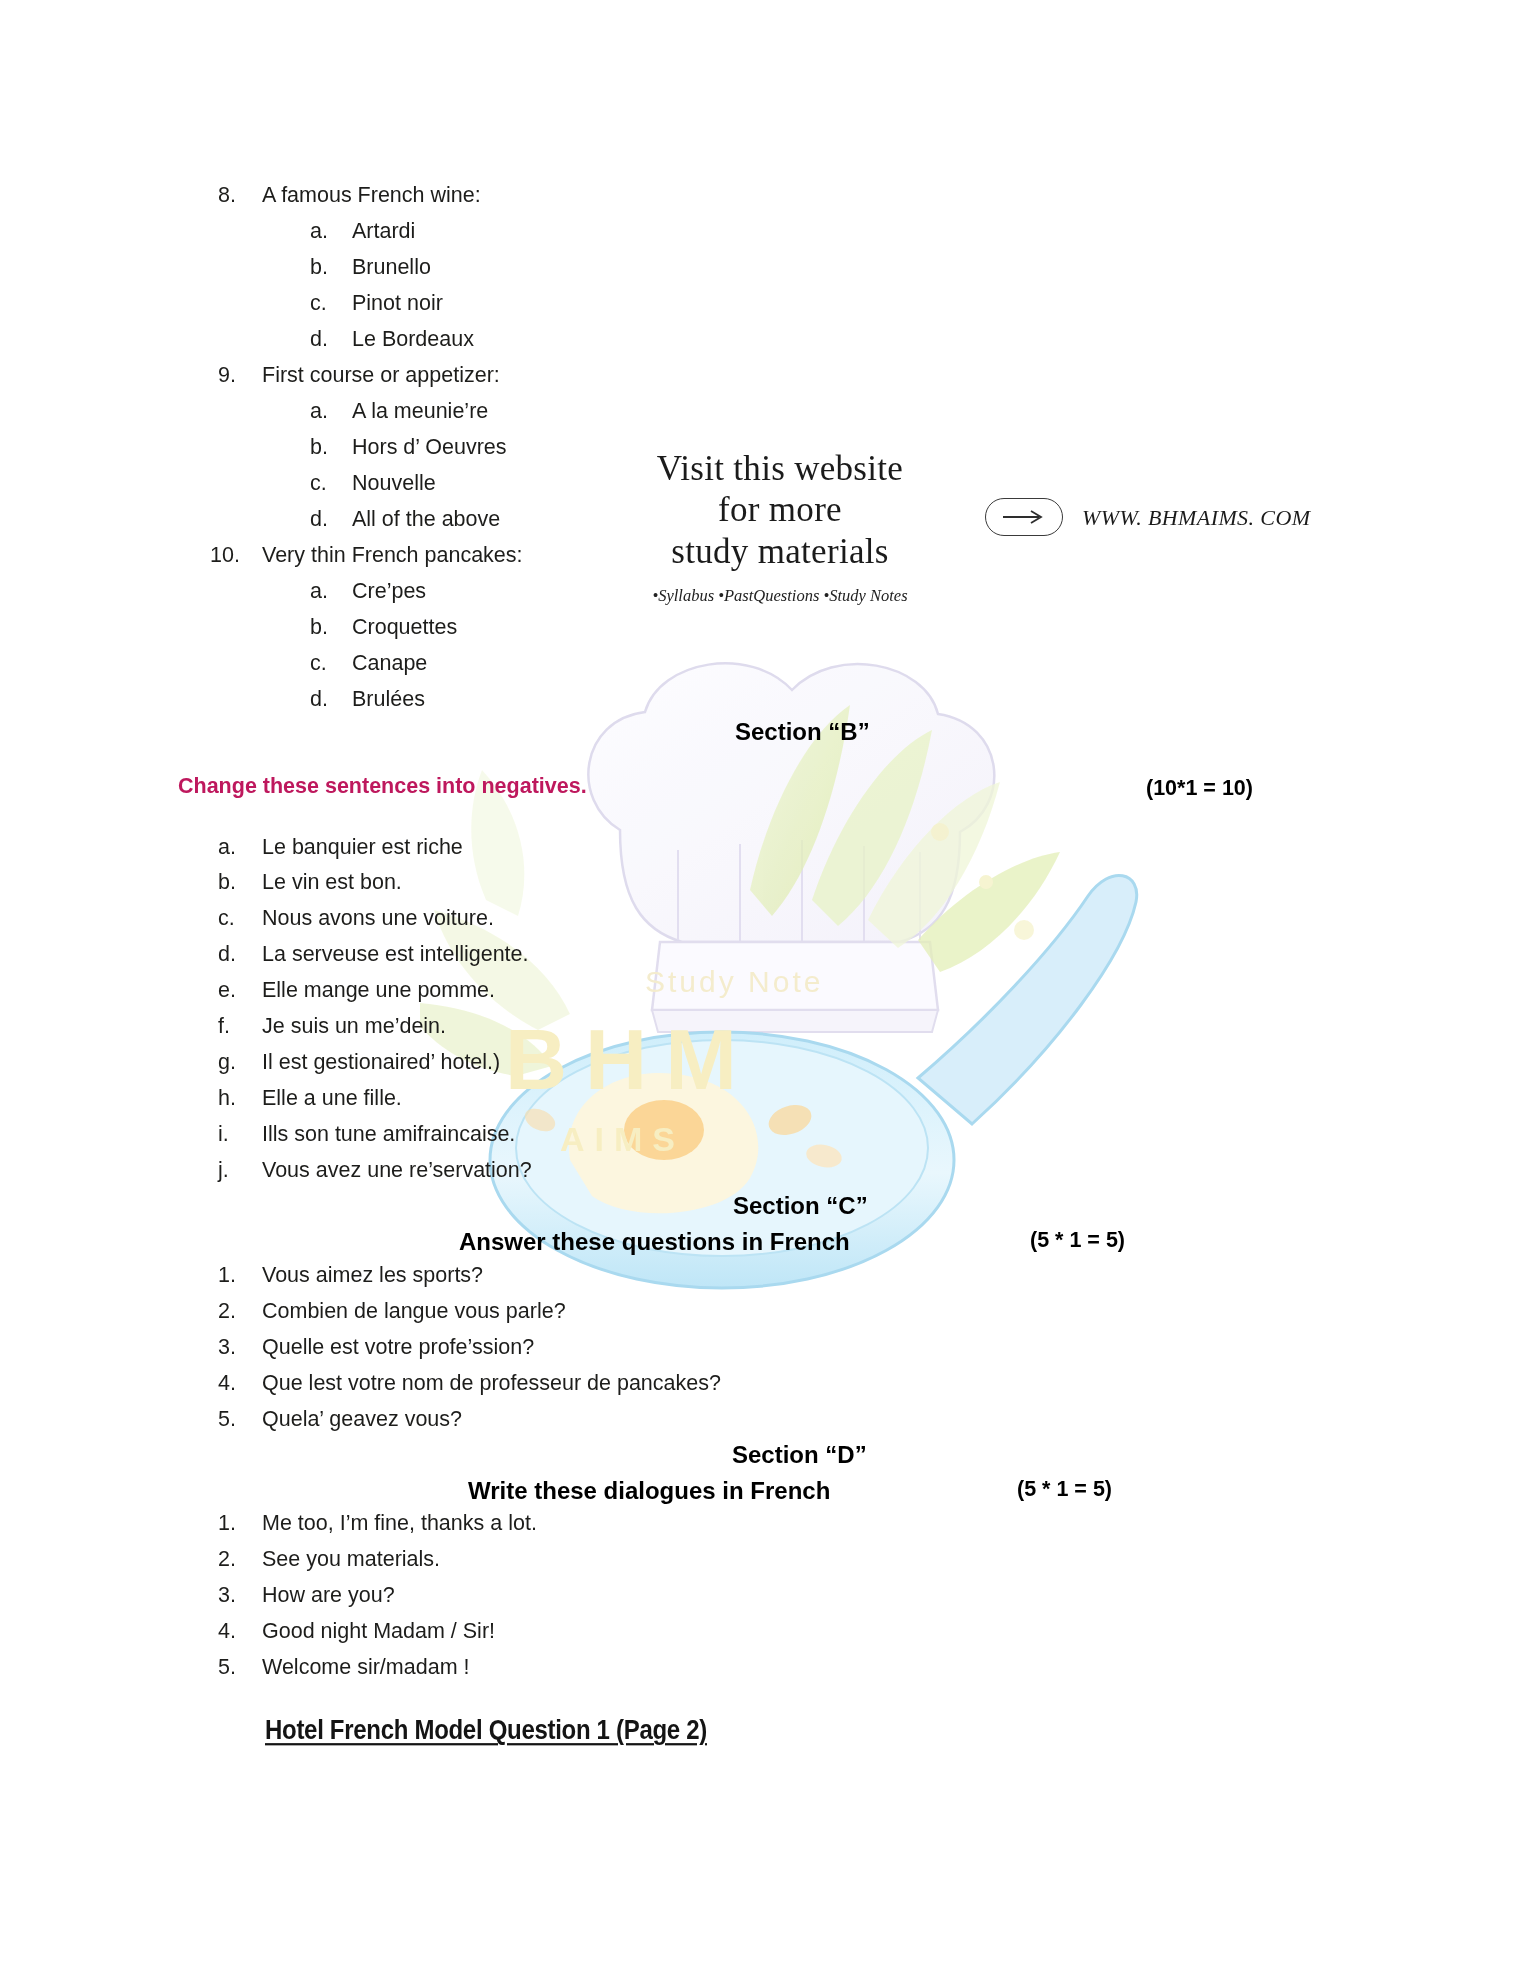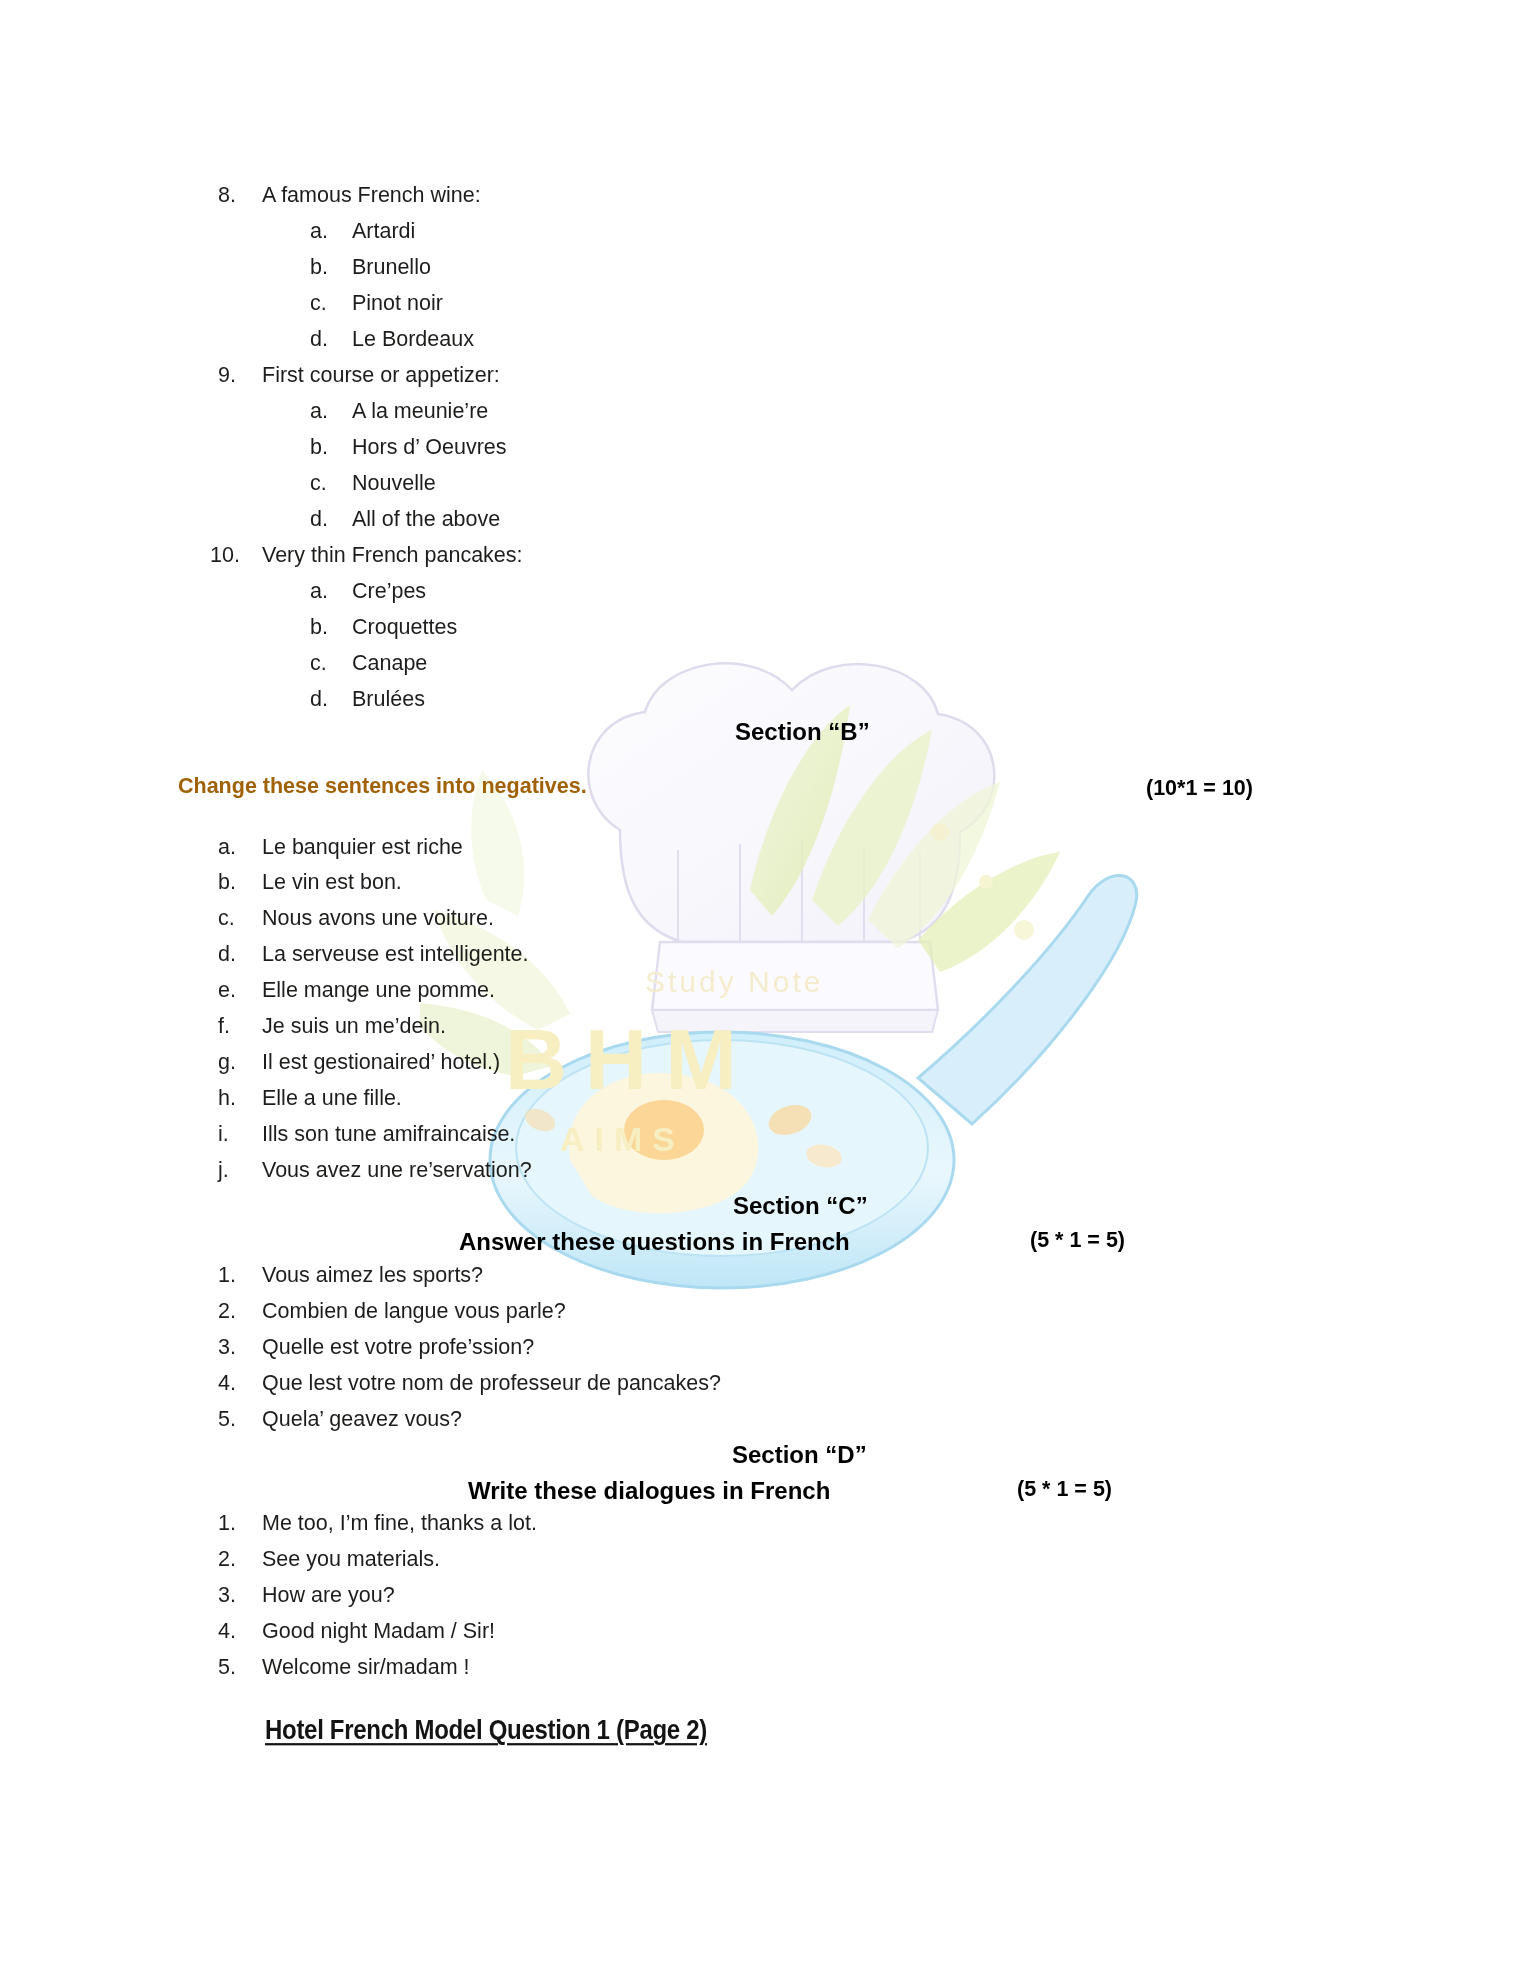--- a/index.html
+++ b/index.html
@@ -83,21 +83,21 @@
   .num-wide { left: 210px; }
   .item     { left: 262px; }
   .sub-num  { left: 310px; }
   .sub-item { left: 352px; }
 
   .b-num    { left: 218px; }
   .b-item   { left: 262px; }
 
   .bold {
     font-weight: 700;
-    color: #a16207;
+    color: #be185d;
   }
 
   .center-head {
     position: absolute;
     white-space: nowrap;
     font-weight: 700;
     font-size: 24px;
     color: #000;
   }
 
@@ -252,20 +252,35 @@
         <ellipse cx="404" cy="556" rx="18" ry="11" fill="#fbe6c0" opacity="0.8" transform="rotate(12 404 556)"></ellipse>
         <ellipse cx="120" cy="520" rx="16" ry="10" fill="#f6e0b4" opacity="0.7" transform="rotate(25 120 520)"></ellipse>
       </g>
     </svg>
   </div>
 
   <div class="wm-text" id="wm-study">Study Note</div>
   <div class="wm-text" id="wm-bhm">BHM</div>
   <div class="wm-text" id="wm-aims">AIMS</div>
 
+  <div id="ad">
+    <div id="ad-lines">
+      <div class="l">Visit this website</div>
+      <div class="l">for more</div>
+      <div class="l">study materials</div>
+    </div>
+    <div id="ad-sub">•Syllabus •PastQuestions •Study Notes</div>
+    <div id="ad-arrow">
+      <svg width="46" height="16" viewBox="0 0 46 16" xmlns="http://www.w3.org/2000/svg">
+        <line x1="2" y1="8" x2="38" y2="8" stroke="#2e2e2e" stroke-width="1.8"></line>
+        <polyline points="30,2 40,8 30,14" fill="none" stroke="#2e2e2e" stroke-width="1.8"></polyline>
+      </svg>
+    </div>
+    <div id="ad-url">WWW. BHMAIMS. COM</div>
+  </div>
 
   <div id="content">
 
     <div class="line num" style="top:185px">8.</div>
     <div class="line item" style="top:185px">A famous French wine:</div>
     <div class="line sub-num" style="top:221px">a.</div>
     <div class="line sub-item" style="top:221px">Artardi</div>
     <div class="line sub-num" style="top:257px">b.</div>
     <div class="line sub-item" style="top:257px">Brunello</div>
     <div class="line sub-num" style="top:293px">c.</div>

